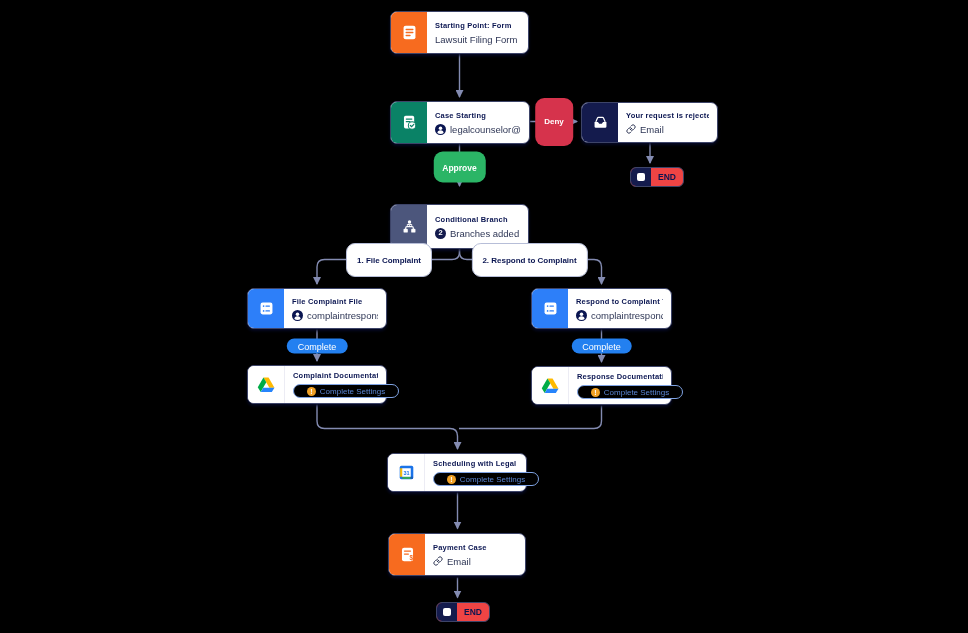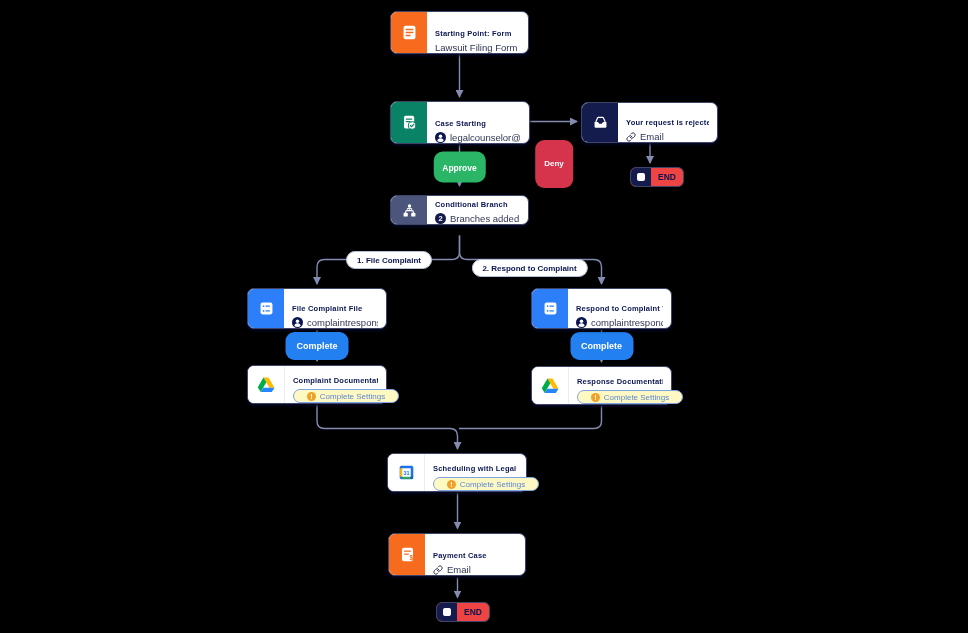--- a/index.html
+++ b/index.html
@@ -17,39 +17,39 @@
   .node{position:absolute;display:flex;background:var(--card-bg);border:1px solid #3D4468;
         border-radius:7px;box-shadow:0 2px 3px rgba(5,10,40,.9);box-sizing:border-box;}
   .icon-col{width:36px;flex:none;display:flex;align-items:center;justify-content:center;
             border-radius:6px 0 0 6px;}
   .icon-col.white{background:#fff;border-right:1px solid #ECECF4;}
   .icon-orange{background:var(--accent-orange);}
   .icon-green{background:var(--accent-green);}
   .icon-navy{background:var(--icon-navy);}
   .icon-branch{background:var(--branch-icon-bg);}
   .icon-blue{background:var(--accent-blue);}
-  .body-col{flex:1;min-width:0;display:flex;flex-direction:column;justify-content:flex-end;
+  .body-col{flex:1;min-width:0;display:flex;flex-direction:column;justify-content:center;
             padding:0 8px;gap:4px;}
   .title{font-size:7.5px;font-weight:bold;letter-spacing:.2px;color:var(--accent-navy);
          white-space:nowrap;overflow:hidden;}
   .sub{font-size:9.5px;color:#2E3655;display:flex;align-items:center;gap:4px;
        white-space:nowrap;overflow:hidden;}
   .avatar{width:11px;height:11px;flex:none;display:inline-flex;}
   .linkicon{display:inline-flex;flex:none;}
 
   .pill{position:absolute;transform:translate(-50%,-50%);display:flex;align-items:center;
         justify-content:center;color:#fff;font-weight:bold;border-radius:9px;white-space:nowrap;}
-  .pill-deny{background:var(--deny-red);font-size:8px;height:16px;padding:16px 9px;margin-top:42px;}
+  .pill-deny{background:var(--deny-red);font-size:8px;height:16px;padding:16px 9px;}
   .pill-approve{background:var(--approve-green);font-size:8.5px;height:15px;padding:8px 9px;}
-  .pill-complete{background:var(--complete-blue);font-size:9px;font-weight:bold;height:28px;padding:0 11px;border-radius:9px;}
+  .pill-complete{background:var(--complete-blue);font-size:9px;font-weight:normal;height:15px;padding:0 11px;border-radius:9px;}
   .pill-label{background:#fff;color:var(--accent-navy);border:1px solid #B7BED8;
-              font-size:8px;height:18px;padding:1px 10px;box-sizing:border-box;}
+              font-size:8px;height:34px;padding:1px 10px;box-sizing:border-box;}
 
   .settings-btn{display:flex;align-items:center;justify-content:center;gap:4px;
-                width:106px;height:14px;border:1px solid #7FA3E3;background:#fef9c3;
+                width:106px;height:14px;border:1px solid #7FA3E3;background:#000000;
                 color:var(--settings-blue);font-size:8px;border-radius:7px;box-sizing:border-box;}
   .warn-dot{width:9px;height:9px;border-radius:50%;background:var(--warning-orange);color:#fff;
             font-size:7px;font-weight:bold;display:flex;align-items:center;justify-content:center;line-height:1;}
 
   .count-badge{width:11px;height:11px;border-radius:50%;background:var(--icon-navy);color:#fff;
                font-size:7.5px;font-weight:bold;display:inline-flex;align-items:center;
                justify-content:center;flex:none;line-height:1;}
 
   .end-pill{position:absolute;display:flex;align-items:center;background:#ef4444;
             border:1px solid #3D4468;border-radius:6px;box-sizing:border-box;height:20px;overflow:hidden;}
@@ -153,41 +153,41 @@
 
   <div class="end-pill" style="left:630px;top:167px">
     <div class="end-block">
         <span class="stop-sq"></span>
       </div>
     <span class="end-text">END</span>
   </div>
 
   <div class="pill pill-approve" style="left:459.5px;top:167px">Approve</div>
 
-  <div class="node" style="left:390px;top:195px;width:139px;height:30px">
+  <div class="node" style="left:390px;top:204px;width:139px;height:45px">
     <div class="icon-col icon-branch">
       <svg viewBox="0 0 20 20" width="17" height="17">
           <circle cx="10" cy="4.6" r="2" fill="#fff"></circle>
           <path d="M7.4 8.3 q2.6 -2.1 5.2 0" stroke="#fff" stroke-width="1.4" fill="none" stroke-linecap="round"></path>
           <path d="M10 8.6 V10.2 M5.5 13 V11.7 Q5.5 10.2 7 10.2 L13 10.2 Q14.5 10.2 14.5 11.7 V13" stroke="#fff" stroke-width="1.3" fill="none"></path>
           <rect x="3" y="12.7" width="5" height="4.4" rx="1" fill="#fff"></rect>
           <rect x="12" y="12.7" width="5" height="4.4" rx="1" fill="#fff"></rect>
         </svg>
     </div>
     <div class="body-col">
       <div class="title">Conditional Branch</div>
       <div class="sub">
         <span class="count-badge">2</span>
         <span>Branches added.</span>
       </div>
     </div>
   </div>
 
   <div class="pill pill-label" style="left:389px;top:260px">1. File Complaint</div>
-  <div class="pill pill-label" style="left:529.5px;top:268px">2. Respond to Complaint</div>
+  <div class="pill pill-label" style="left:529.5px;top:260px">2. Respond to Complaint</div>
 
   <div class="node" style="left:247px;top:288px;width:140px;height:41px">
     <div class="icon-col icon-blue">
       <svg viewBox="0 0 20 20" width="17" height="17">
           <rect x="3" y="3" width="14" height="14" rx="2.5" fill="#fff"></rect>
           <g fill="#2D7FF9">
             <circle cx="6.6" cy="7.2" r="1"></circle>
             <rect x="8.6" y="6.4" width="5.6" height="1.6" rx="0.8"></rect>
             <circle cx="6.6" cy="12.8" r="1"></circle>
             <rect x="8.6" y="12" width="5.6" height="1.6" rx="0.8"></rect>

